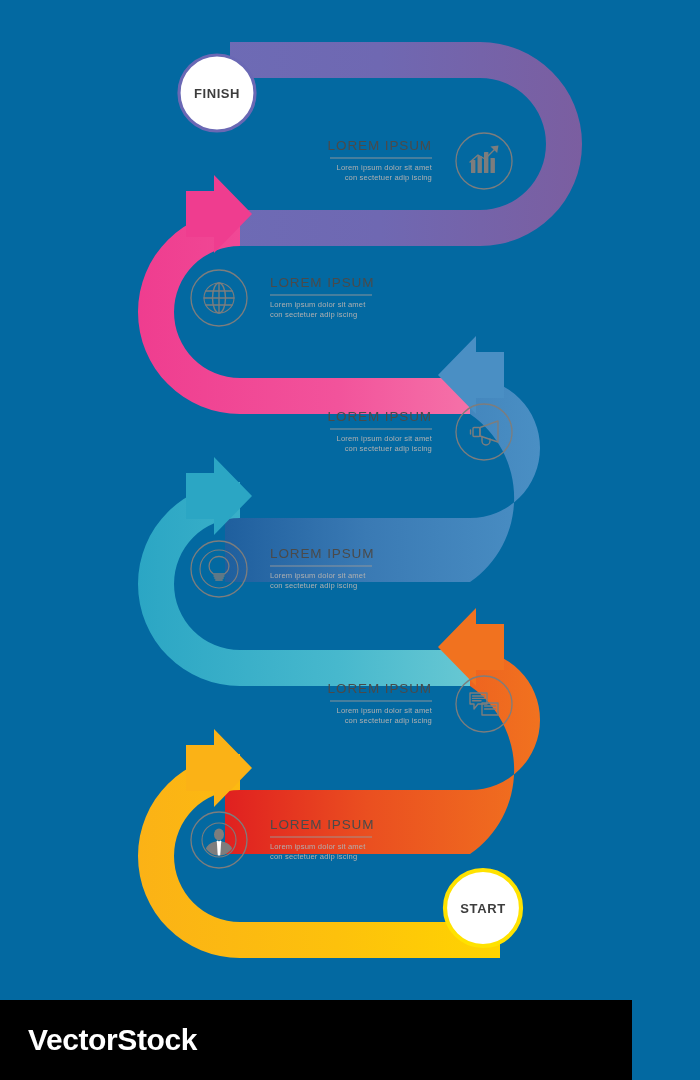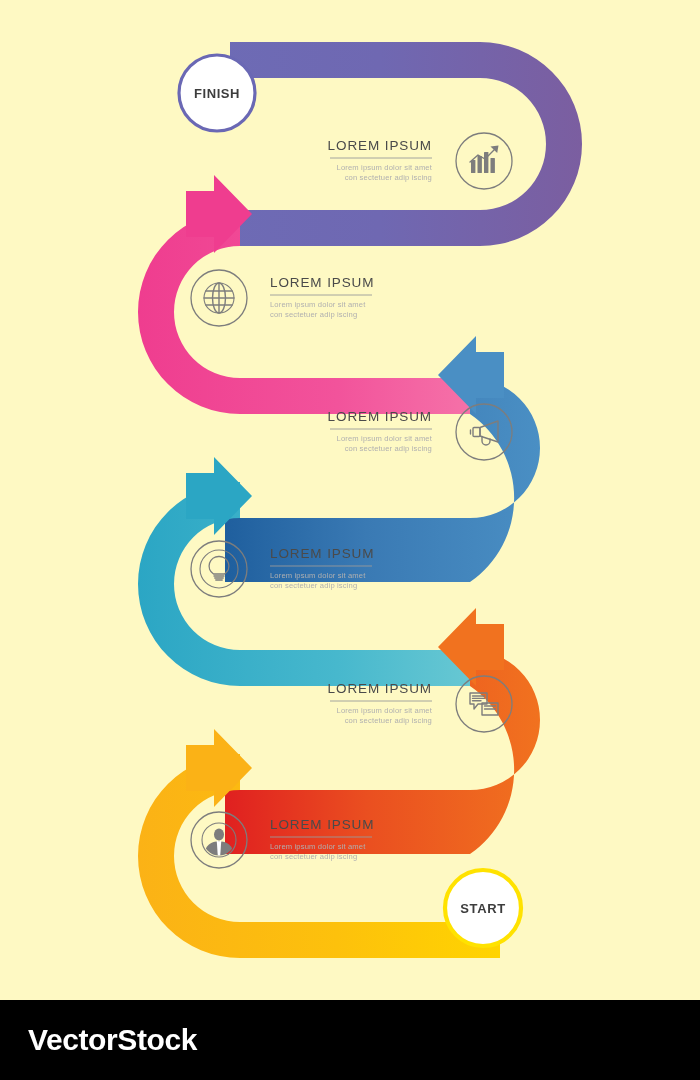--- a/index.html
+++ b/index.html
@@ -5,21 +5,21 @@
   * { box-sizing: border-box; margin: 0; padding: 0; }
   html, body {
     width: 700px; height: 1080px;
     background: #ffffff;
     font-family: "Liberation Sans", sans-serif;
     overflow: hidden;
   }
   #page {
     position: relative;
     width: 700px; height: 1080px;
-    background: #fef9c3;
+    background: #0369a1;
     padding-left: 44px;
   }
   #diagram {
     position: absolute;
     left: 0; top: 0;
     width: 700px; height: 1000px;
   }
   .step-title {
     font-size: 13.5px;
     letter-spacing: 0.9px;
@@ -42,21 +42,21 @@
   .title-rule { stroke: #9a9a9a; stroke-width: 0.9; }
   .icon-ring { fill: none; stroke: #7d7d7d; stroke-width: 1.3; }
   .icon-ring-inner { fill: none; stroke: #7d7d7d; stroke-width: 1.1; }
   .icon-stroke { fill: none; stroke: #7d7d7d; stroke-width: 1.4;
                  stroke-linecap: round; stroke-linejoin: round; }
   .icon-fill { fill: #7d7d7d; }
 
   #watermark-bar {
     position: absolute;
     left: 0; top: 1000px;
-    width: 700px; height: 80px;
+    width: 632px; height: 80px;
     background: #000000;
     display: flex;
     align-items: center;
   }
   #wm-brand {
     position: absolute;
     left: 28px;
     color: #ffffff;
     font-size: 30px;
     font-weight: bold;

